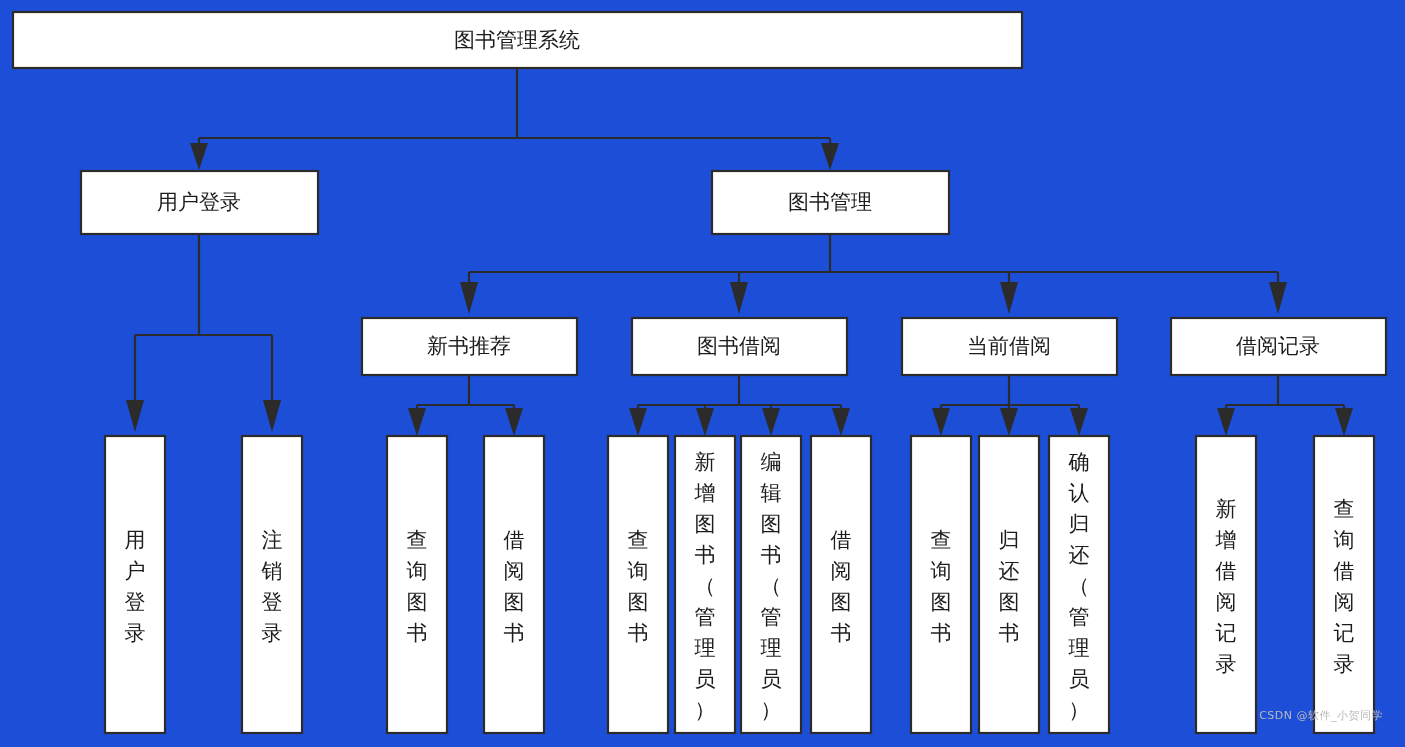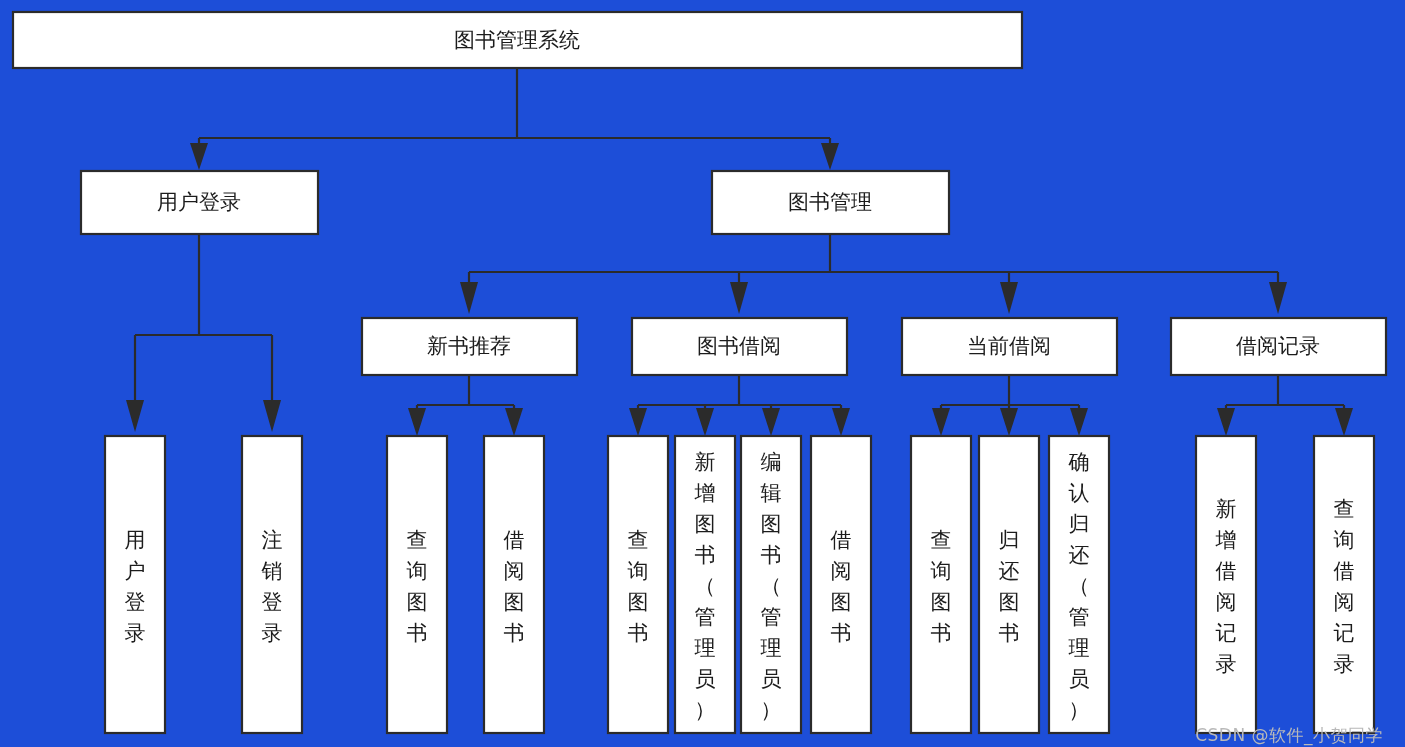--- a/index.html
+++ b/index.html
@@ -50,23 +50,23 @@
     fill: none;
     stroke-linecap: butt;
   }
   .arrow-head {
     fill: #2b2b2b;
     stroke: none;
   }
   .watermark {
     position: absolute;
     right: 22px;
-    bottom: 0;
-    font-family: "DejaVu Sans", "Liberation Sans", sans-serif;
-    font-size: 17px;
+    bottom: 24px;
+    font-family: "DejaVu Sans", "Liberation Sans", sans-serif;
+    font-size: 11px;
     color: #b9b9b9;
     letter-spacing: 0.5px;
     white-space: nowrap;
     user-select: none;
   }
 </style>
 </head>
 <body>
 
 <div id="diagram-root">

